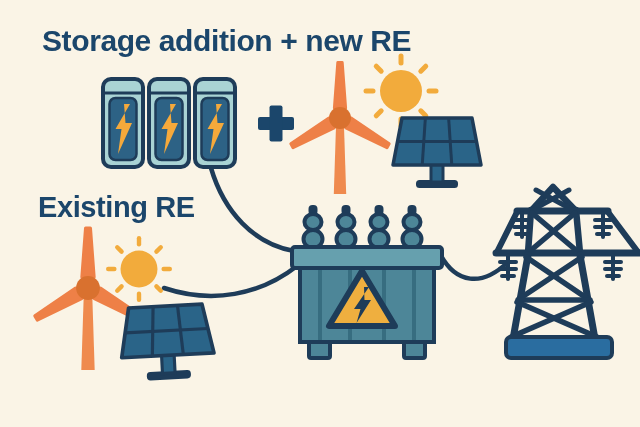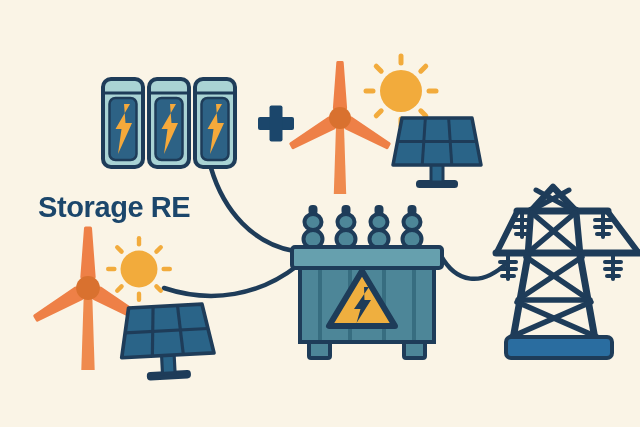--- a/index.html
+++ b/index.html
@@ -14,21 +14,22 @@
   }
   .lbl-title{left:42px;top:24px;font-size:30px;}
   .lbl-existing{left:38px;top:191px;font-size:29px;}
   svg{position:absolute;left:0;top:0;display:block;}
 </style>
 </head>
 <body>
 
 <div class="scene">
 
-  <div class="lbl lbl-existing">Storage RE</div>
+  <div class="lbl lbl-title">Storage addition + new RE</div>
+  <div class="lbl lbl-existing">Existing RE</div>
 
   <svg width="640" height="427" viewBox="0 0 640 427">
     <defs>
 
       <g id="battery">
         <rect x="2" y="2" width="40" height="88" rx="8" fill="#a9d3d4" stroke="#1e3c59" stroke-width="4"></rect>
         <line x1="4" y1="16" x2="40" y2="16" stroke="#1e3c59" stroke-width="3"></line>
         <rect x="8.5" y="21" width="27" height="62" rx="6" fill="#2d6285" stroke="#1e3c59" stroke-width="2.5"></rect>
         <polygon points="23,27 29,27 14.5,52 20.5,52 17,77 31,46 24.5,46" fill="#f5a93b"></polygon>
       </g>

